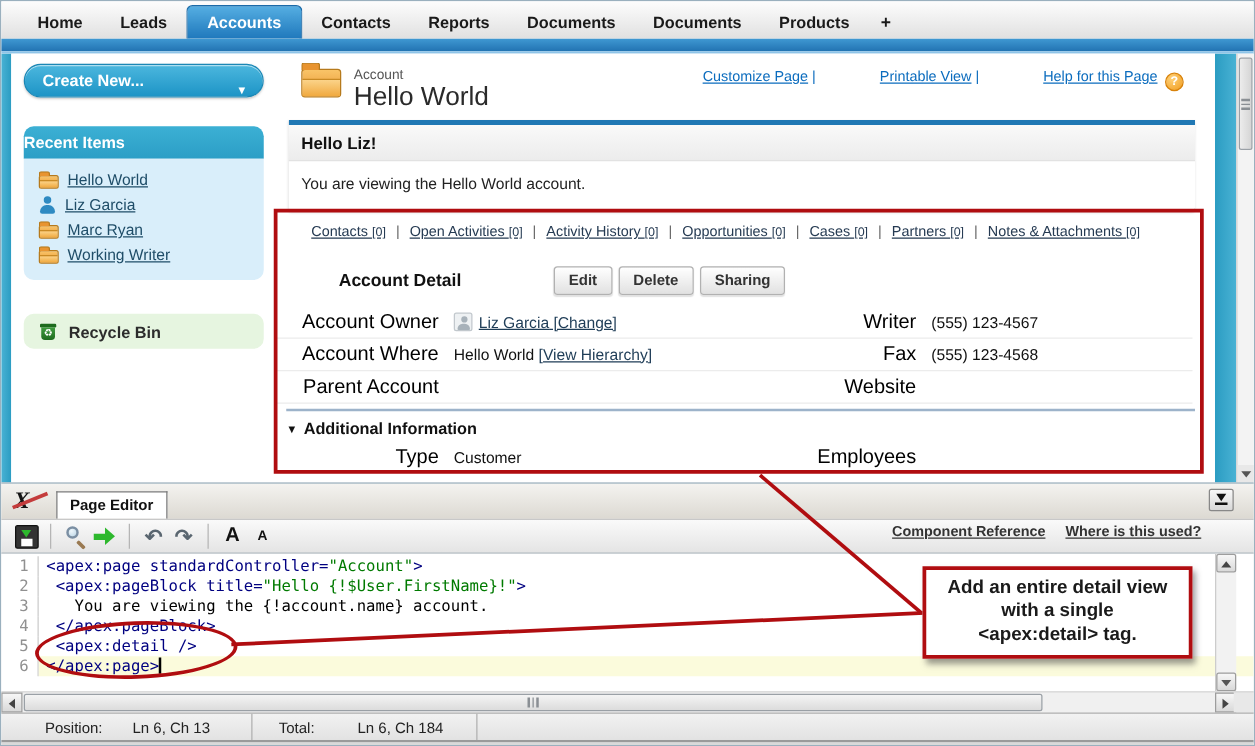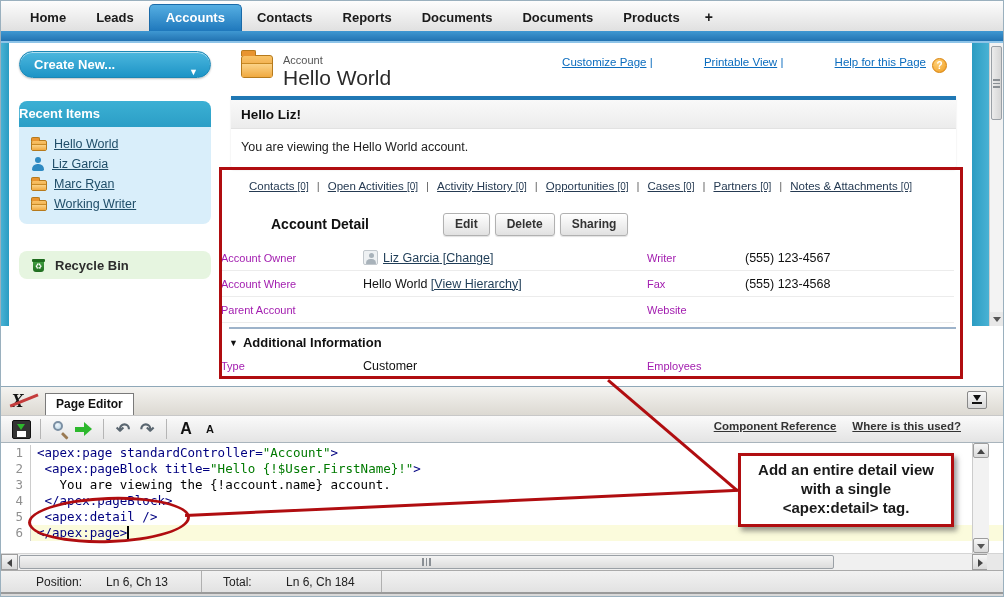--- a/index.html
+++ b/index.html
@@ -11,21 +11,21 @@
   .tabbar{position:absolute;left:0;top:0;width:100%;height:30px;
           background:linear-gradient(#fdfdfd,#e0e0e0);display:flex;align-items:flex-end;padding-left:14px;}
   .tab{padding:5px 15px 6px;font-size:13px;font-weight:bold;color:#1a1a1a;cursor:default;white-space:nowrap;}
   .tab.active{background:linear-gradient(#55aee2,#1f78bc);color:#fff;border:1px solid #1a6aa8;border-bottom:none;
               border-radius:5px 5px 0 0;padding:5px 16px 6px;}
   .tab.plus{padding:5px 10px 6px;font-size:14px;}
   .blueband{position:absolute;left:0;top:30px;width:100%;height:12px;
             background:linear-gradient(#3f98d2,#2273b2);border-bottom:2px solid #8ec4e8;}
 
   
-  .content{position:absolute;left:0;top:42px;width:100%;height:283px;display:flex;background:#fff;}
+  .content{position:absolute;left:0;top:42px;width:100%;height:343px;display:flex;background:#fff;}
   .teal{background:linear-gradient(90deg,#49b2d4,#2b9cc2);}
   .teal.left{width:8px;}
   .teal.right{width:17px;background:linear-gradient(90deg,#2b9cc2,#49b2d4);}
 
   
   .sidebar{width:212px;position:relative;background:#fff;}
   .createnew{position:absolute;left:10px;top:8px;width:192px;height:27px;border-radius:14px;
              background:linear-gradient(#4cb7de,#1d94c6);border:1px solid #1b87b5;
              box-shadow:inset 0 1px 0 rgba(255,255,255,.55),0 1px 2px rgba(0,0,0,.25);
              color:#fff;font-weight:bold;font-size:13px;line-height:25px;padding-left:14px;cursor:pointer;}
@@ -81,21 +81,21 @@
   .relrow .cnt{font-size:10px;}
   .relrow .sep{color:#666;margin:0 8px;}
   .dtitle{position:absolute;left:28px;top:173px;font-weight:bold;font-size:14px;color:#111;margin-left:22px;}
   .dbtns{position:absolute;left:222px;top:170px;display:flex;gap:5px;}
   .dbtns button{font-family:inherit;padding:3px 11px 4px;font-weight:bold;font-size:12px;color:#333;
                 background:linear-gradient(#fff,#e1e1e1);border:1px solid #b1b1b1;border-radius:3px;cursor:pointer;
                 box-shadow:0 1px 1px rgba(0,0,0,.12);}
   .frows{position:absolute;left:0;top:202px;width:733px;}
   .frow{display:grid;grid-template-columns:130px 272px 86px auto;column-gap:12px;align-items:center;
         height:26px;border-bottom:1px solid #ececec;}
-  .frow .lab{text-align:left;color:#a21caf;font-size:11px;}
+  .frow .lab{text-align:right;color:#000000;font-size:16px;}
   .frow .val{font-size:12.5px;color:#111;white-space:nowrap;}
   .frow .val a{color:#1f3d57;text-decoration:underline;cursor:pointer;}
   .divider2{position:absolute;left:8px;top:284px;width:727px;height:2px;background:#9db3ca;}
   .sec2{position:absolute;left:8px;top:292px;font-weight:bold;font-size:13px;color:#111;}
   .sec2 .tri{font-size:9px;margin-right:5px;vertical-align:1px;}
   .frows2{position:absolute;left:0;top:310px;width:733px;}
   .frows2 .frow{border-bottom:none;}
 
   
   .bscroll{width:14px;background:#f3f3f3;border-left:1px solid #d0d0d0;position:relative;}

